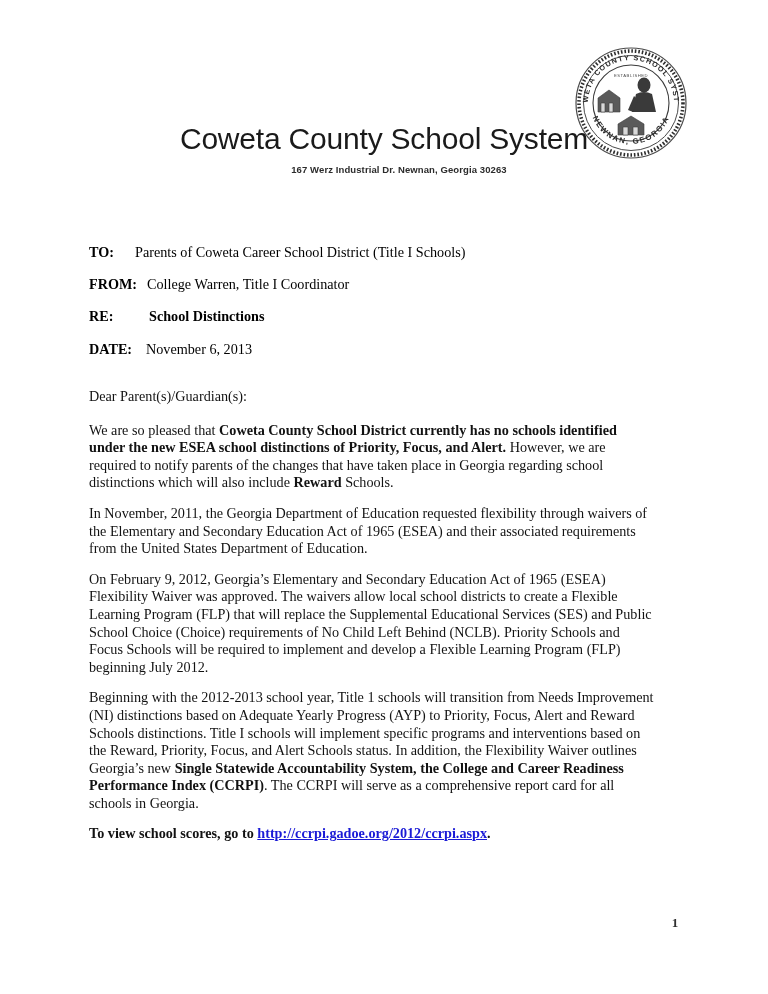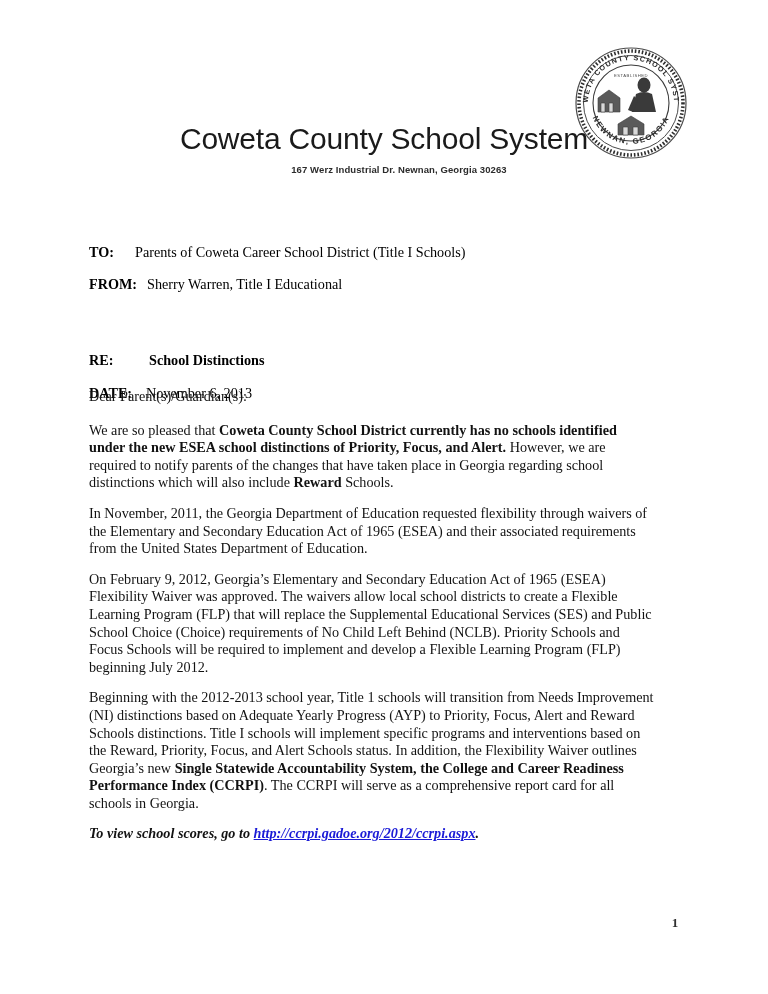--- a/index.html
+++ b/index.html
@@ -87,21 +87,21 @@
     font-weight: bold;
     display: inline-block;
   }
   .memo-value {
     display: inline-block;
   }
   .memo-value.bold { font-weight: bold; }
 
   .memo-row.to     .memo-label { width: 46px; }
   .memo-row.from   .memo-label { width: 58px; }
-  .memo-row.re     .memo-label { width: 60px; margin-top: 44px; }
+  .memo-row.re     .memo-label { width: 60px; }
   .memo-row.date   .memo-label { width: 57px; }
 
   
   .body-block {
     position: absolute;
     left: 89px;
     top: 388px;
     width: 582px;
   }
   .para {
@@ -111,21 +111,20 @@
     text-align: left;
     color: #121212;
   }
   .para.salutation { margin-bottom: 16px; }
   .para b { font-weight: bold; }
 
   .para.closing {
     font-weight: bold;
     font-size: 14.2px;
     margin-top: 11px;
-    font-style: italic;
   }
   .link {
     color: #1a1ad6;
     text-decoration: underline;
     font-weight: bold;
   }
 
   
   .page-number {
     position: absolute;
@@ -185,21 +184,21 @@
     <div class="org-address">167 Werz Industrial Dr.    Newnan, Georgia 30263</div>
   </div>
 
   <div class="memo-block">
 
     <div class="memo-row to">
       <span class="memo-label">TO:</span><span class="memo-value">Parents of Coweta Career School District (Title I Schools)</span>
     </div>
 
     <div class="memo-row from">
-      <span class="memo-label">FROM:</span><span class="memo-value">Sherry Warren, Title I Educational</span>
+      <span class="memo-label">FROM:</span><span class="memo-value">College Warren, Title I Coordinator</span>
     </div>
 
     <div class="memo-row re">
       <span class="memo-label">RE:</span><span class="memo-value bold">School Distinctions</span>
     </div>
 
     <div class="memo-row date">
       <span class="memo-label">DATE:</span><span class="memo-value">November 6, 2013</span>
     </div>
   </div>

